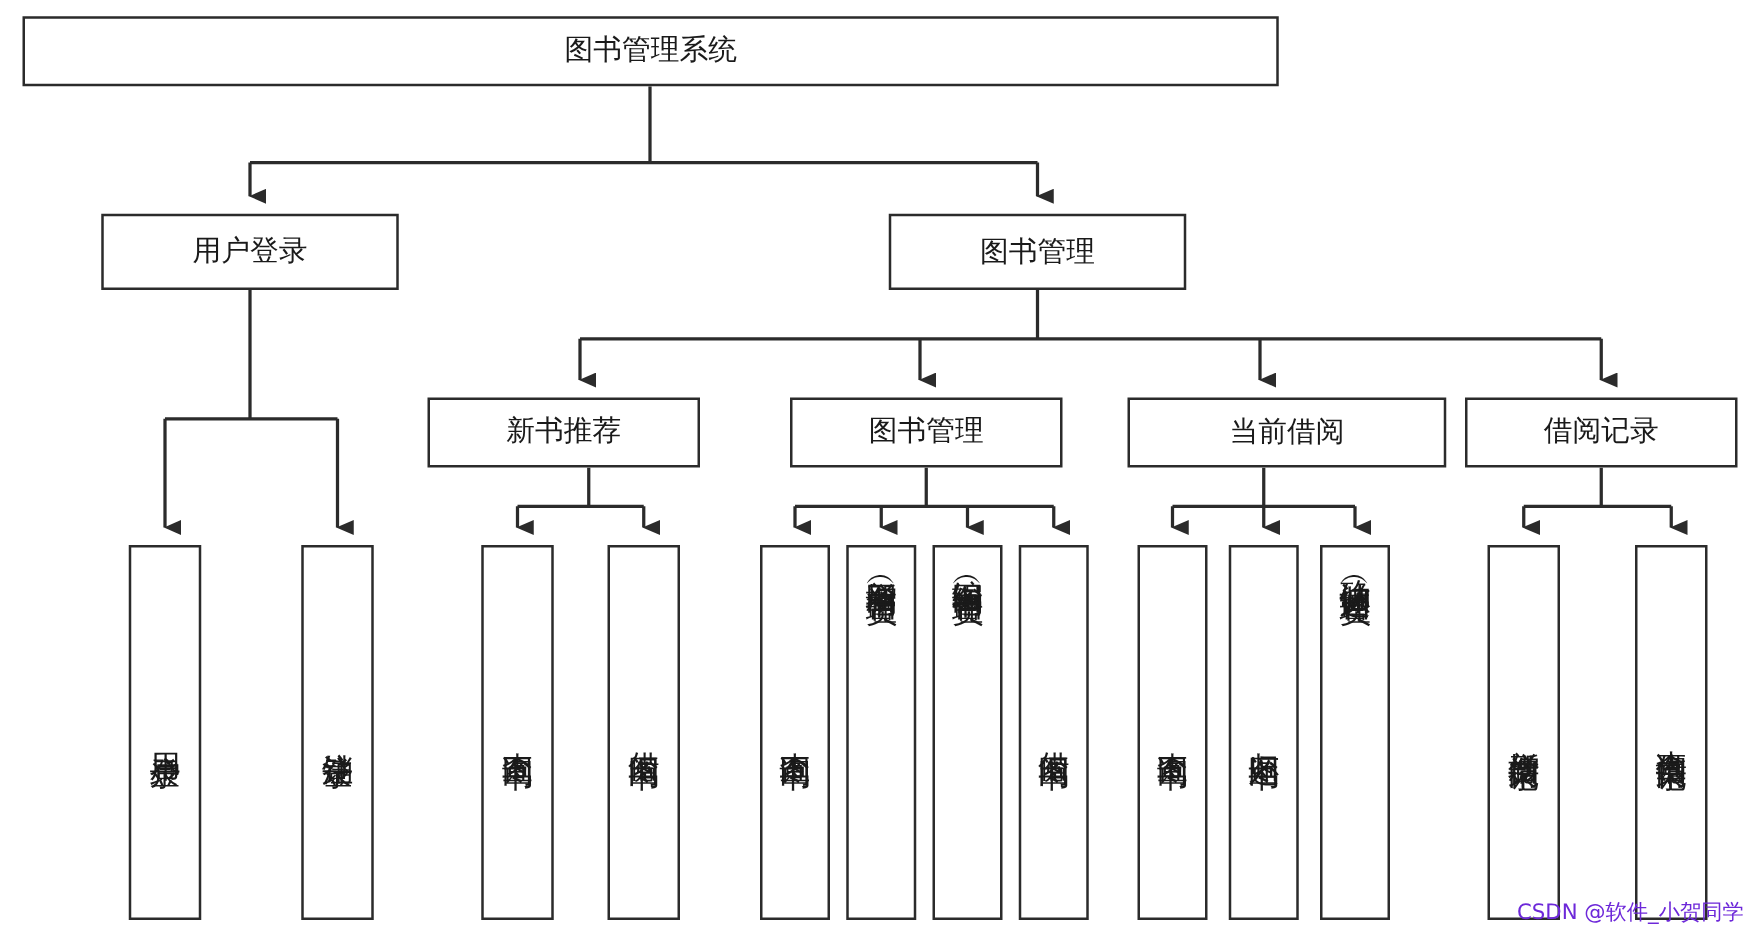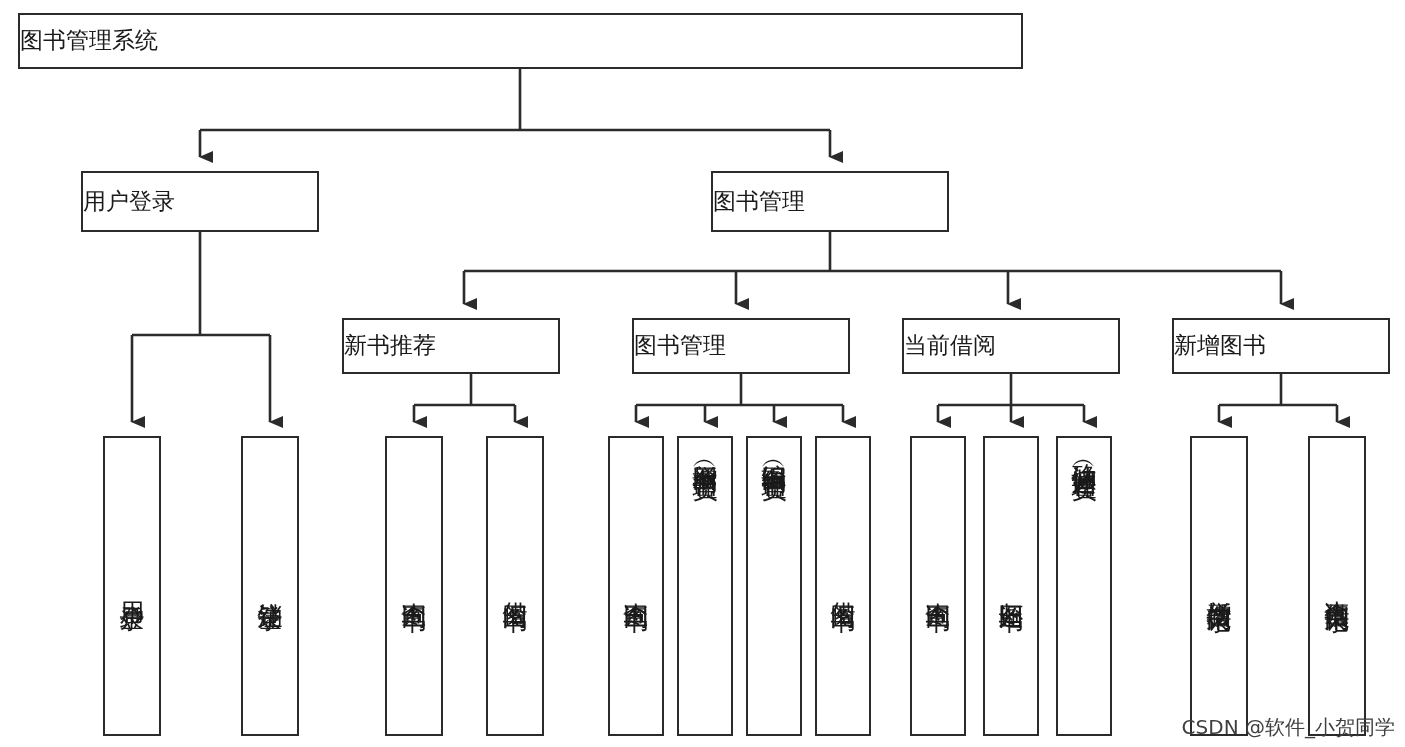--- a/index.html
+++ b/index.html
@@ -26,21 +26,21 @@
     width: 1405px;
     height: 747px;
   }
   .node {
     position: absolute;
     box-sizing: border-box;
     background: #ffffff;
     border: 2px solid #2b2b2b;
     display: flex;
     align-items: center;
-    justify-content: flex-start;
+    justify-content: center;
     color: #1a1a1a;
     z-index: 2;
   }
   .node .label {
     line-height: 1.12;
     text-align: center;
     white-space: nowrap;
   }
   .node.horizontal .label {
     font-size: 23px;
@@ -58,22 +58,22 @@
     line-height: 1;
   }
   .node.vertical.centered {
     align-items: center;
     padding-top: 0;
   }
   .watermark {
     position: absolute;
     right: 10px;
     bottom: 6px;
-    font-size: 20px;
-    color: #404040;
+    font-size: 17px;
+    color: #6d28d9;
     z-index: 5;
     white-space: nowrap;
   }
 </style>
 </head>
 <body>
 
 <div id="diagram-root">
 
   <svg class="connectors" viewBox="0 0 1405 747" xmlns="http://www.w3.org/2000/svg">
@@ -136,25 +136,25 @@
   <div class="node horizontal" style="left:711px; top:171px; width:238px; height:61px;font-family:Liberation Serif, serif;">
     <span class="label">图书管理</span>
   </div>
 
   <div class="node horizontal" style="left:342px; top:318px; width:218px; height:56px;">
     <span class="label">新书推荐</span>
   </div>
   <div class="node horizontal" style="left:632px; top:318px; width:218px; height:56px;">
     <span class="label">图书管理</span>
   </div>
-  <div class="node horizontal" style="left:902px; top:318px; width:218px; height:56px;font-family:Liberation Serif, serif;">
+  <div class="node horizontal" style="left:902px; top:318px; width:255px; height:56px;font-family:Liberation Serif, serif;">
     <span class="label">当前借阅</span>
   </div>
   <div class="node horizontal" style="left:1172px; top:318px; width:218px; height:56px;">
-    <span class="label">新增图书</span>
+    <span class="label">借阅记录</span>
   </div>
 
   <div class="node vertical centered" style="left:103px; top:436px; width:58px; height:300px;">
     <span class="label">用户登录</span>
   </div>
   <div class="node vertical centered" style="left:241px; top:436px; width:58px; height:300px;">
     <span class="label">注销登录</span>
   </div>
 
   <div class="node vertical centered" style="left:385px; top:436px; width:58px; height:300px;">

